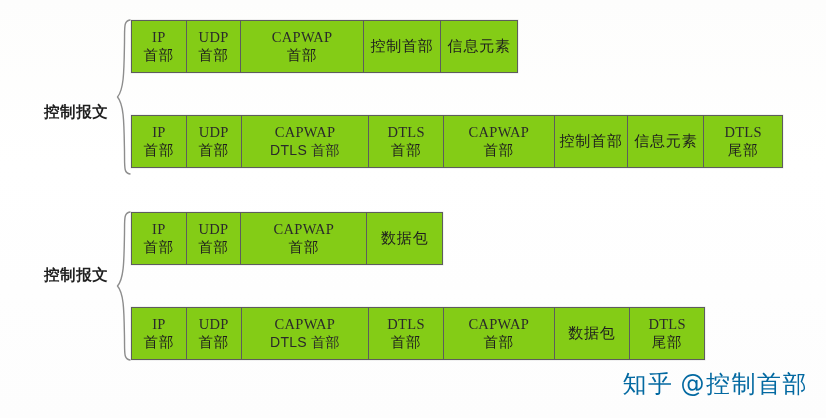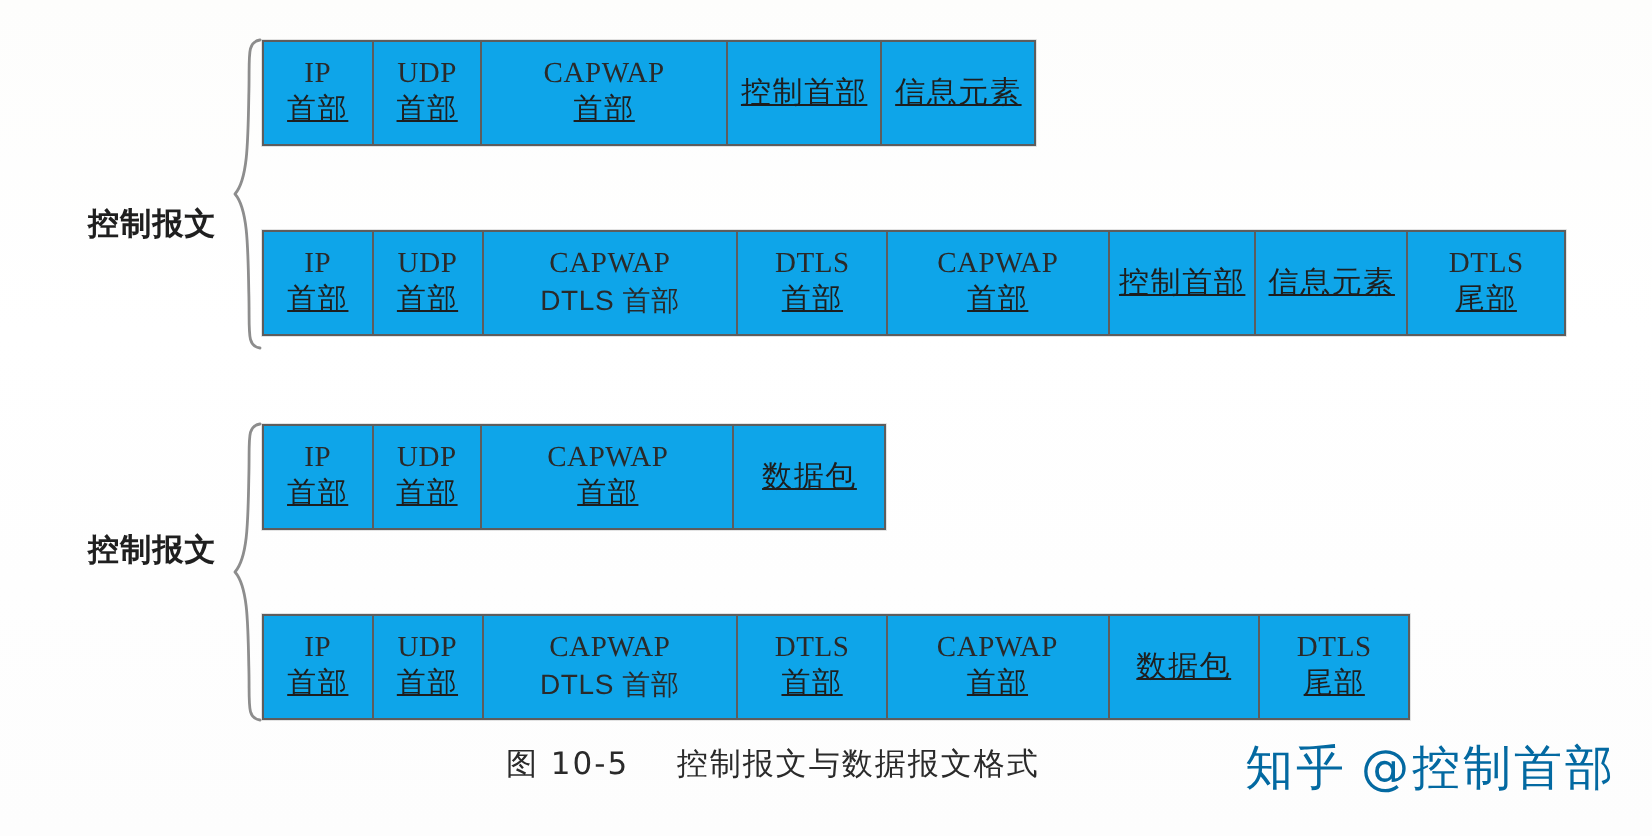--- a/index.html
+++ b/index.html
@@ -54,21 +54,21 @@
     stroke-linejoin: round;
   }
 
   
   .packet-row {
     position: absolute;
     display: flex;
     height: 53px;
     box-sizing: border-box;
     border: 1.3px solid #5d5d5d;
-    background: #0ea5e9;
+    background: #84cc16;
     box-shadow: 0 0 0 0.4px rgba(120,120,120,0.25);
   }
   #row-ctrl-plain { left: 131px; top: 20px;  }
   #row-ctrl-dtls  { left: 131px; top: 115px; }
   #row-data-plain { left: 131px; top: 212px; }
   #row-data-dtls  { left: 131px; top: 307px; }
 
   .packet-cell {
     box-sizing: border-box;
     border-right: 1.3px solid #5d5d5d;
@@ -93,21 +93,20 @@
     font-size: 14.5px;
     letter-spacing: 0.3px;
     color: #2a2a2a;
   }
   
   .cell-line.cjk {
     font-family: "DejaVu Sans", "Liberation Sans", sans-serif;
     font-size: 14.5px;
     letter-spacing: 0.8px;
     color: #1e1e1e;
-    text-decoration: underline;
   }
   
   .cell-line.mix {
     font-family: Liberation Sans, sans-serif;
     font-size: 14px;
     letter-spacing: 0.3px;
     color: #2a2a2a;
   }
   
   .packet-cell.single .cell-line.cjk {
@@ -257,20 +256,19 @@
       </div>
       <div class="packet-cell single" style="width: 76px;">
         <span class="cell-line cjk">数据包</span>
       </div>
       <div class="packet-cell" style="width: 74px;">
         <span class="cell-line lat">DTLS</span>
         <span class="cell-line cjk">尾部</span>
       </div>
     </div>
 
-  <div id="figure-caption">图 10-5    控制报文与数据报文格式</div>
 
   <div id="watermark">
     <span class="wm-brand">知乎</span>
     <span class="wm-handle">@控制首部</span>
   </div>
 
 </div>
 
 </body></html>

